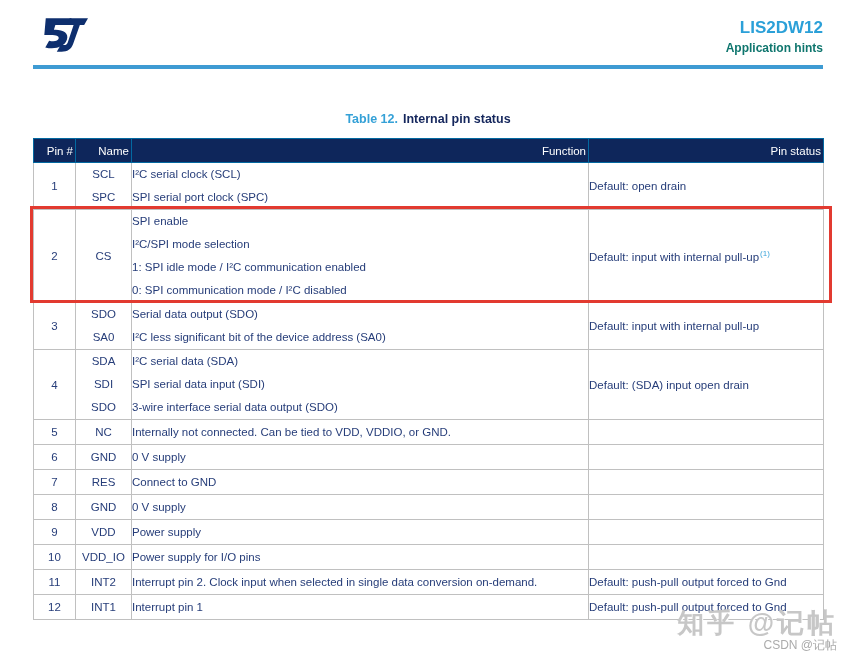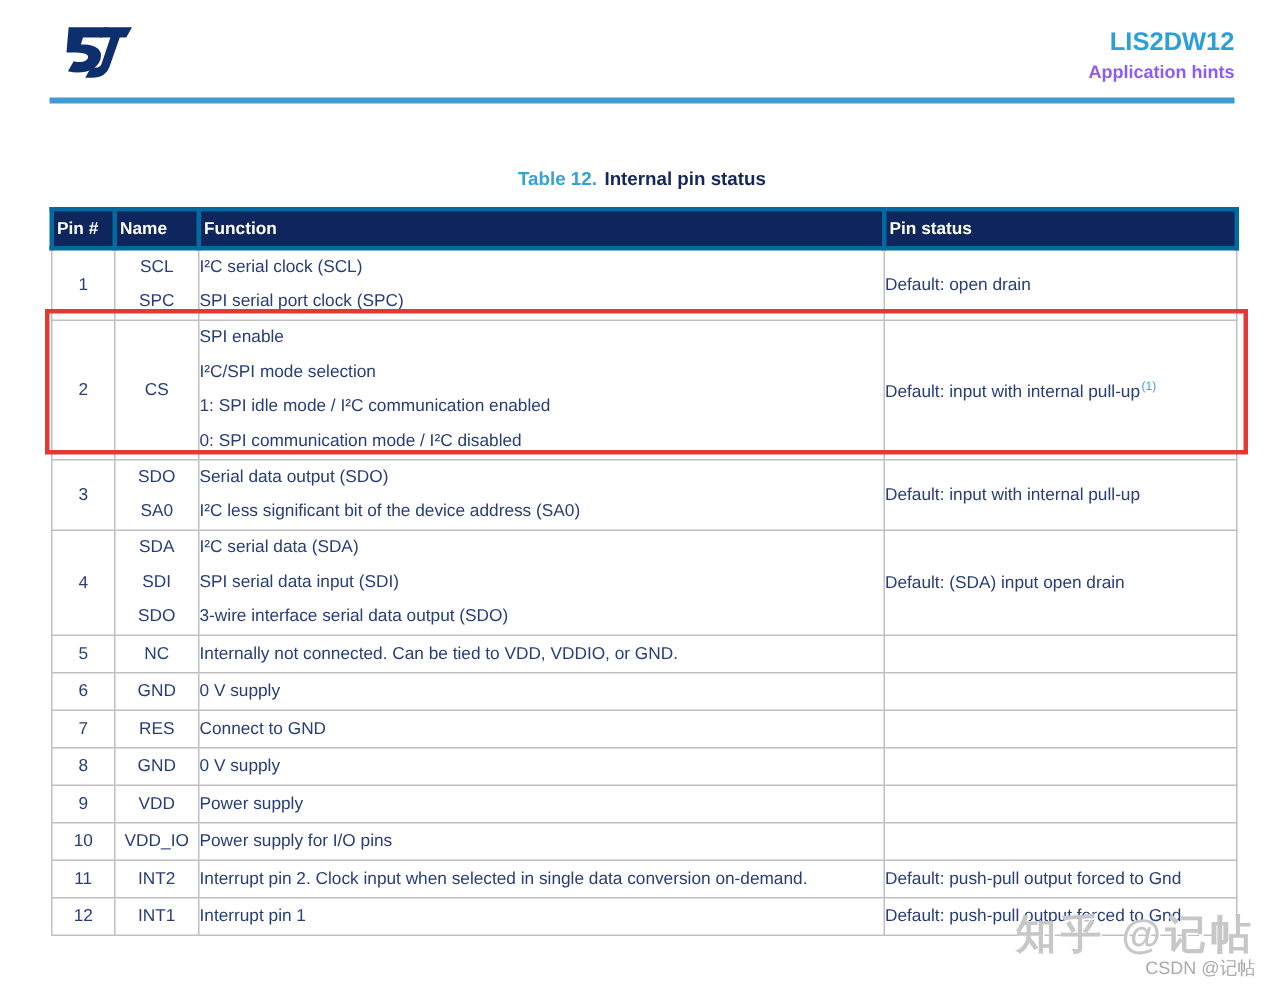--- a/index.html
+++ b/index.html
@@ -3,32 +3,32 @@
 <meta charset="utf-8">
 <style>
   html,body { margin:0; padding:0; background:#ffffff; }
   .page {
     position:relative; width:843px; height:656px; background:#ffffff;
     font-family:"Liberation Sans", sans-serif; overflow:hidden;
   }
   
   .logo { position:absolute; left:40px; top:12px; width:48px; height:46px; }
   .product { position:absolute; right:20px; top:18px; font-size:17px; font-weight:bold; color:#2ba0d8;padding-left:18px; }
-  .subtitle { position:absolute; right:20px; top:41px; font-size:12px; font-weight:bold; color:#8b5cf6; }
+  .subtitle { position:absolute; right:20px; top:41px; font-size:12px; font-weight:bold; color:#0f766e; }
   .rule { position:absolute; left:33px; top:65px; width:790px; height:4px; background:#3e9bd3; }
 
   
   .tbl-title { position:absolute; left:33px; top:112px; width:790px; text-align:center; font-size:12.5px; font-weight:bold; color:#14265c; }
   .tbl-title .prefix { color:#35a1d7; margin-right:5px; }
 
   
   table.pins { position:absolute; left:33px; top:138px; width:790px; border-collapse:collapse; table-layout:fixed; }
   table.pins th {
-    background:#0e265b; color:#ffffff; font-size:11.5px; font-weight:bold;
-    height:23px; padding:0 2px; border:3px solid #0369a1; text-align:left;
+    background:#0e265b; color:#ffffff; font-size:11.5px; font-weight:normal;
+    height:23px; padding:0 2px; border:1px solid #0369a1; text-align:right;
   }
   table.pins td {
     border:1px solid #c0c0c0; color:#263d79; font-size:11.5px;
     vertical-align:middle; padding:0; background:#ffffff;
   }
   td.c-pin  { text-align:center; }
   td.c-name { text-align:center; }
   td.c-func { padding:0 6px; }
   td.c-status { padding:0 6px; }
   .line { line-height:23px; height:23px; white-space:nowrap; }

